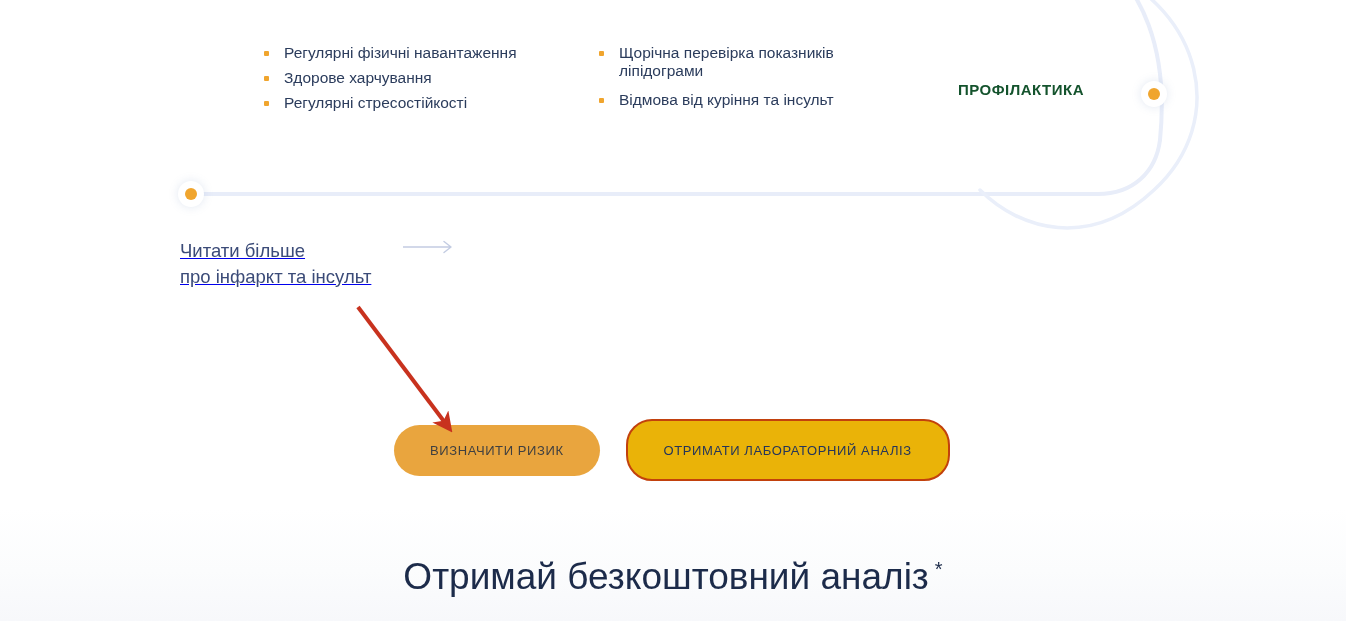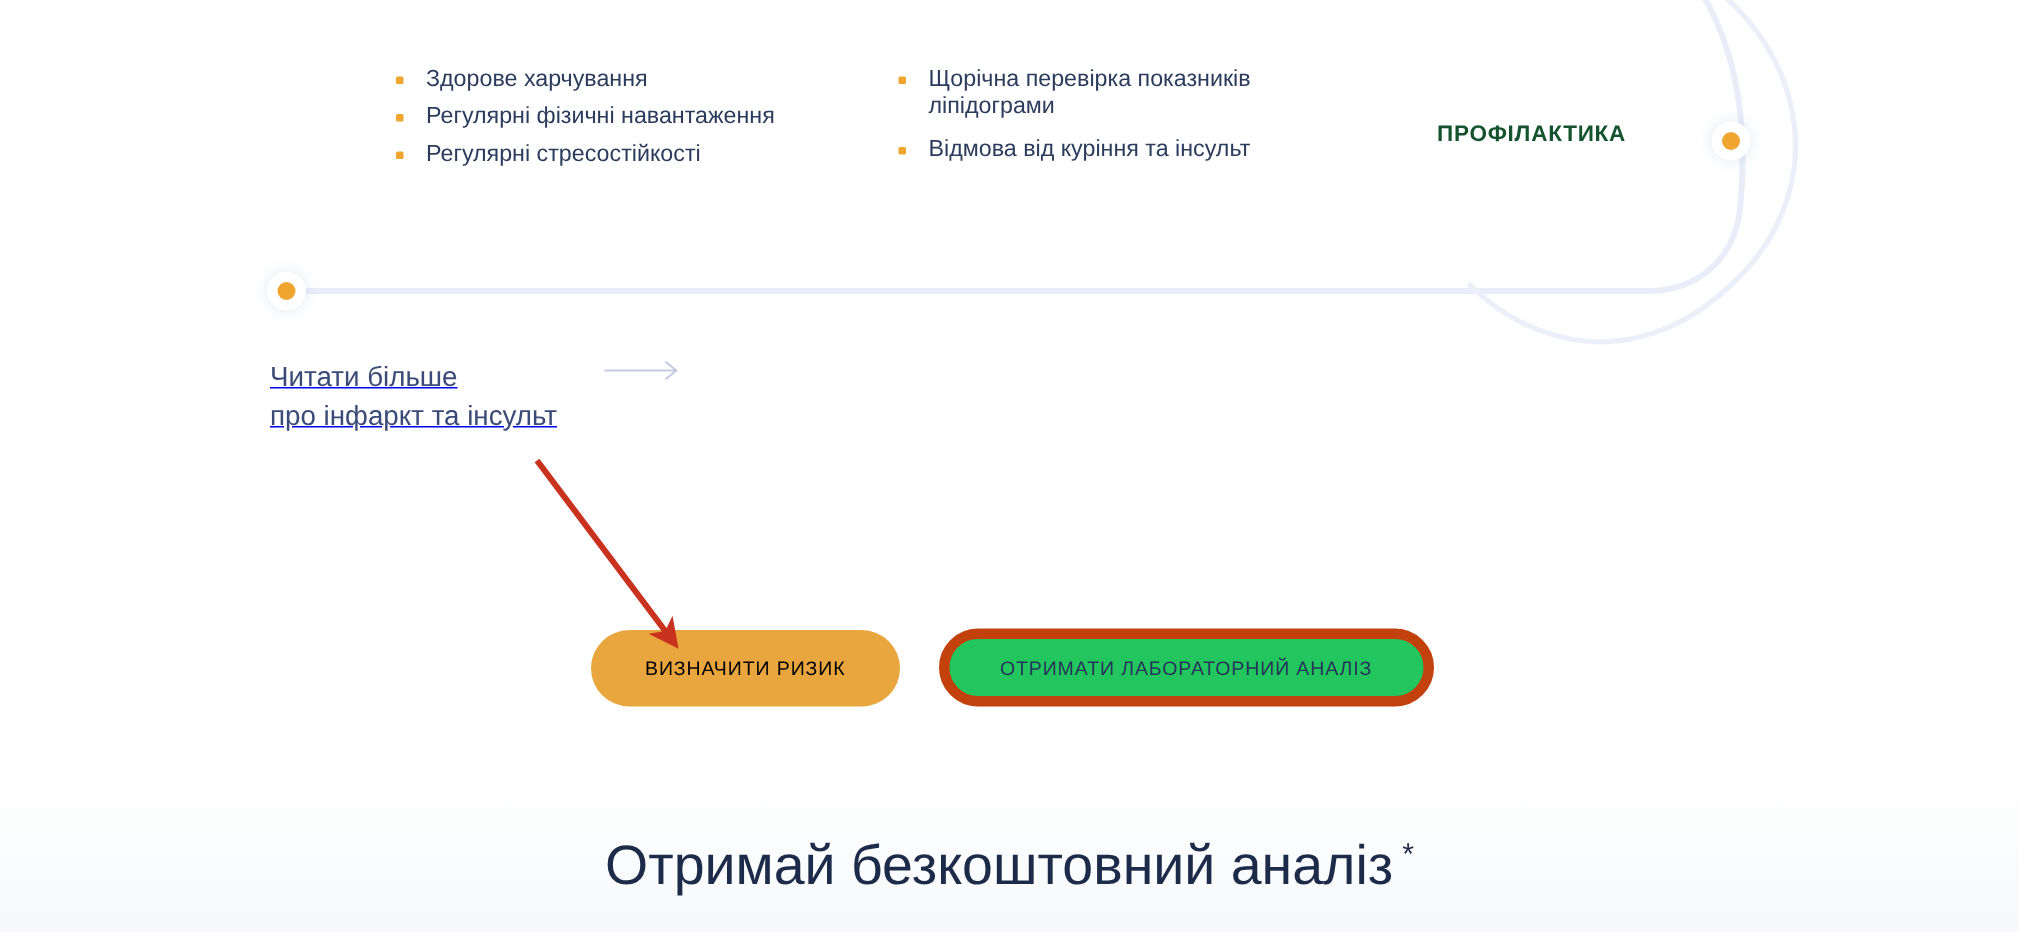--- a/index.html
+++ b/index.html
@@ -118,35 +118,35 @@
   }
   .btn {
     border: none;
     cursor: pointer;
     font-family: "Liberation Sans", sans-serif;
     letter-spacing: 0.6px;
     white-space: nowrap;
   }
   .btn-primary {
     background: #E9A53E;
-    color: #000000;
+    color: #404040;
     font-size: 13px;
     height: 51px;
     padding: 0 36px;
     border-radius: 26px;
     min-width: 205px;
   }
   .btn-secondary {
-    background: #22c55e;
+    background: #eab308;
     color: #25355A;
     font-size: 13px;
-    height: 52px;
+    height: 62px;
     padding: 0 34px;
     border-radius: 26px;
-    border: 7px solid #c2410c;
+    border: 2px solid #c2410c;
     margin-left: 26px;
     min-width: 324px;
   }
 
   
   .bottom-band {
     position: absolute;
     left: 0;
     top: 508px;
     width: 1346px;
@@ -192,22 +192,22 @@
     <path d="M1160 140 C1168 60 1150 -20 1075 -60" fill="none" stroke="#E8EDF9" stroke-width="4" stroke-linecap="round"></path>
     <path d="M1105 -30 C1200 10 1230 120 1154 190 C1090 250 1020 230 980 190" fill="none" stroke="#EAEFFA" stroke-width="3.5" stroke-linecap="round"></path>
   </svg>
 
   <div class="node-dot node-left"></div>
   <div class="node-dot node-right"></div>
 
   <div class="prevention-label">ПРОФІЛАКТИКА</div>
 
   <div class="list-col col-a">
+    <div class="list-item">Регулярні фізичні навантаження</div>
     <div class="list-item">Здорове харчування</div>
-    <div class="list-item">Регулярні фізичні навантаження</div>
     <div class="list-item">Регулярні стресостійкості</div>
   </div>
 
   <div class="list-col col-b">
     <div class="list-item">Щорічна перевірка показників ліпідограми</div>
     <div class="list-item">Відмова від куріння та інсульт</div>
   </div>
 
   <a class="read-more" href="#">
     <span class="read-more-text">Читати більше

